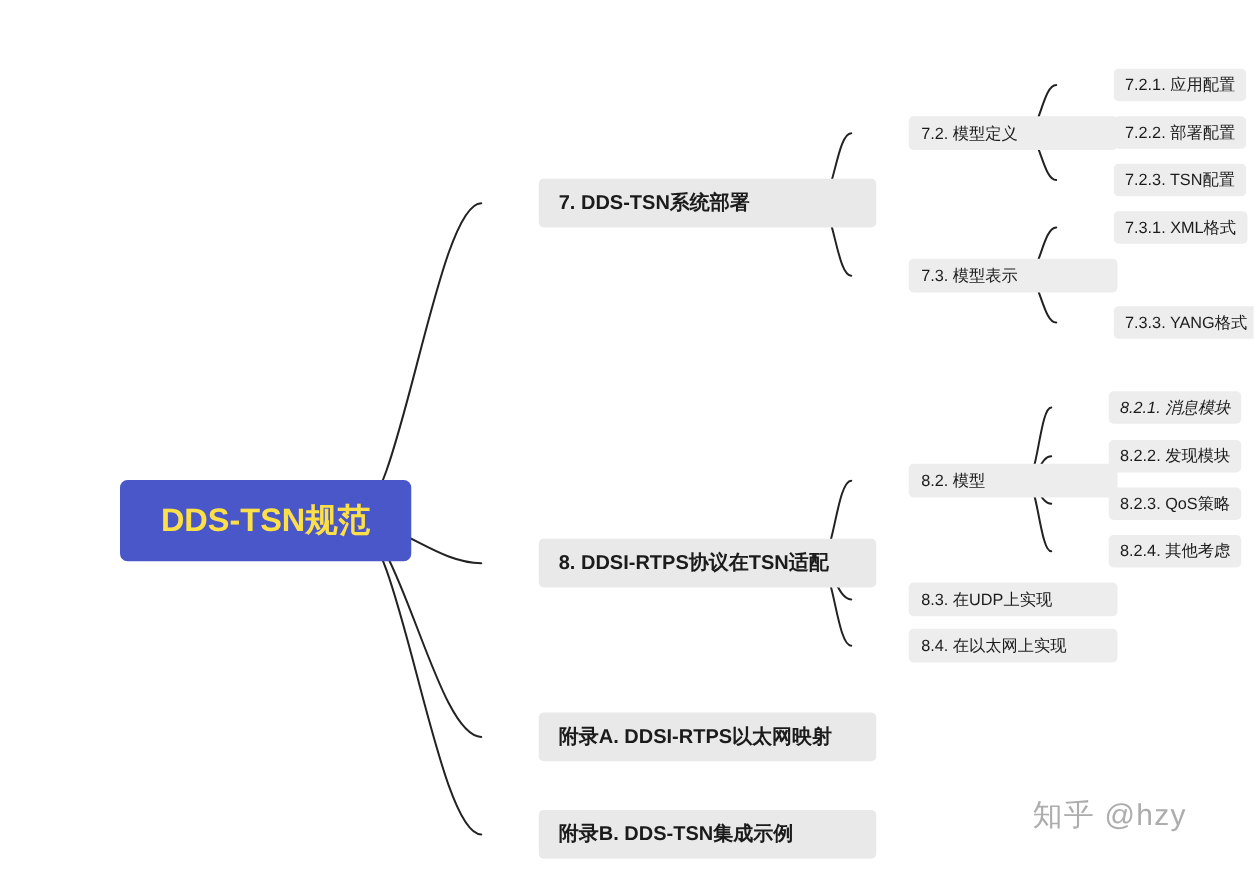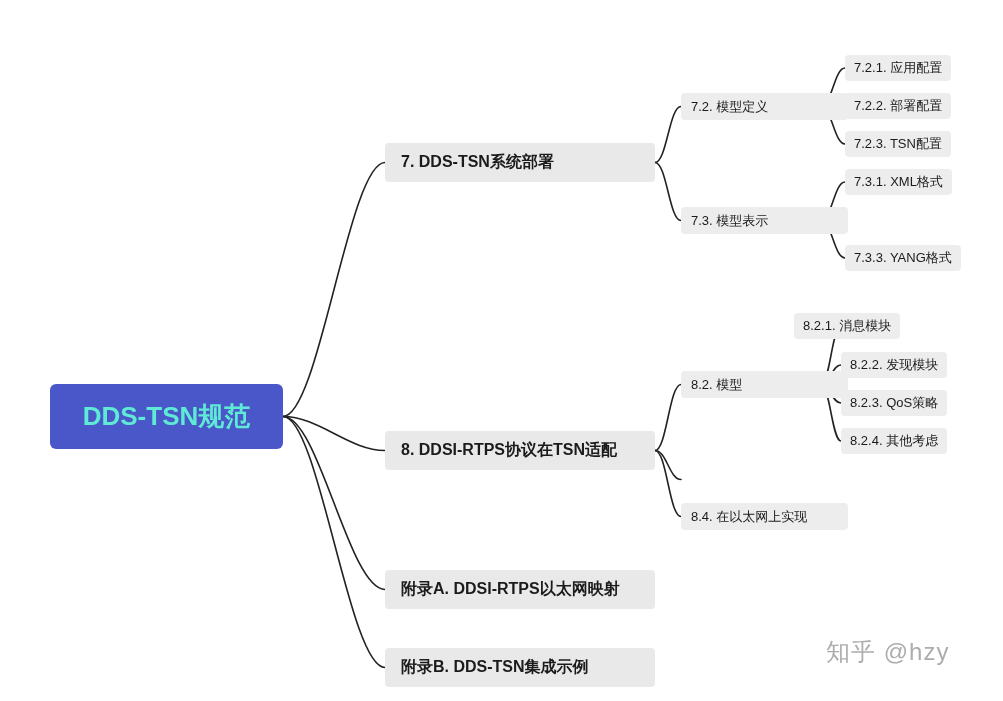--- a/index.html
+++ b/index.html
@@ -30,25 +30,26 @@
     position: absolute;
     box-sizing: border-box;
     background: var(--node-bg, #e9e9e9);
     color: #1b1b1b;
     border-radius: 4px;
     display: flex;
     align-items: center;
     white-space: nowrap;
     z-index: 1;
     cursor: default;
+    margin-left: 46px;
   }
 
   .root {
     background: var(--root-bg, #4a57c8);
-    color: #5eead4;
+    color: #fde047;
     font-weight: 700;
     font-size: 26px;
     justify-content: center;
     border-radius: 6px;
   }
 
   .lvl1 {
     font-weight: 700;
     font-size: 16px;
     padding: 0 16px;
@@ -83,21 +84,21 @@
   [data-node-id="n82"]  { left: 681px; top: 371px; }
   [data-node-id="n83"]  { left: 681px; top: 466px; }
   [data-node-id="n84"]  { left: 681px; top: 503px; }
 
   [data-node-id="n721"] { left: 845px; top: 55px; }
   [data-node-id="n722"] { left: 845px; top: 93px; }
   [data-node-id="n723"] { left: 845px; top: 131px; }
   [data-node-id="n731"] { left: 845px; top: 169px; }
   [data-node-id="n732"] { left: 845px; top: 207px; }
   [data-node-id="n733"] { left: 845px; top: 245px; }
-  [data-node-id="n821"] { left: 794px; top: 313px; }
+  [data-node-id="n821"] { left: 841px; top: 313px; font-style: italic; }
   [data-node-id="n822"] { left: 841px; top: 352px; }
   [data-node-id="n823"] { left: 841px; top: 390px; }
   [data-node-id="n824"] { left: 841px; top: 428px; }
 
   .watermark {
     position: absolute;
     left: 826px;
     top: 636px;
     font-size: 24px;
     color: var(--watermark, #adadad);
@@ -136,20 +137,21 @@
   <div class="node root" data-node-id="root">DDS-TSN规范</div>
 
   <div class="node lvl1" data-node-id="n7">7. DDS-TSN系统部署</div>
   <div class="node lvl1" data-node-id="n8">8. DDSI-RTPS协议在TSN适配</div>
   <div class="node lvl1" data-node-id="nB">附录B. DDS-TSN集成示例</div>
   <div class="node lvl1" data-node-id="nA">附录A. DDSI-RTPS以太网映射</div>
 
   <div class="node lvl2" data-node-id="n72">7.2. 模型定义</div>
   <div class="node lvl2" data-node-id="n73">7.3. 模型表示</div>
   <div class="node lvl2" data-node-id="n82">8.2. 模型</div>
+  <div class="node lvl2" data-node-id="n83">8.3. 在UDP上实现</div>
   <div class="node lvl2" data-node-id="n84">8.4. 在以太网上实现</div>
 
   <div class="node lvl3" data-node-id="n721">7.2.1. 应用配置</div>
   <div class="node lvl3" data-node-id="n722">7.2.2. 部署配置</div>
   <div class="node lvl3" data-node-id="n723">7.2.3. TSN配置</div>
   <div class="node lvl3" data-node-id="n731">7.3.1. XML格式</div>
   <div class="node lvl3" data-node-id="n733">7.3.3. YANG格式</div>
   <div class="node lvl3" data-node-id="n821">8.2.1. 消息模块</div>
   <div class="node lvl3" data-node-id="n822">8.2.2. 发现模块</div>
   <div class="node lvl3" data-node-id="n823">8.2.3. QoS策略</div>

